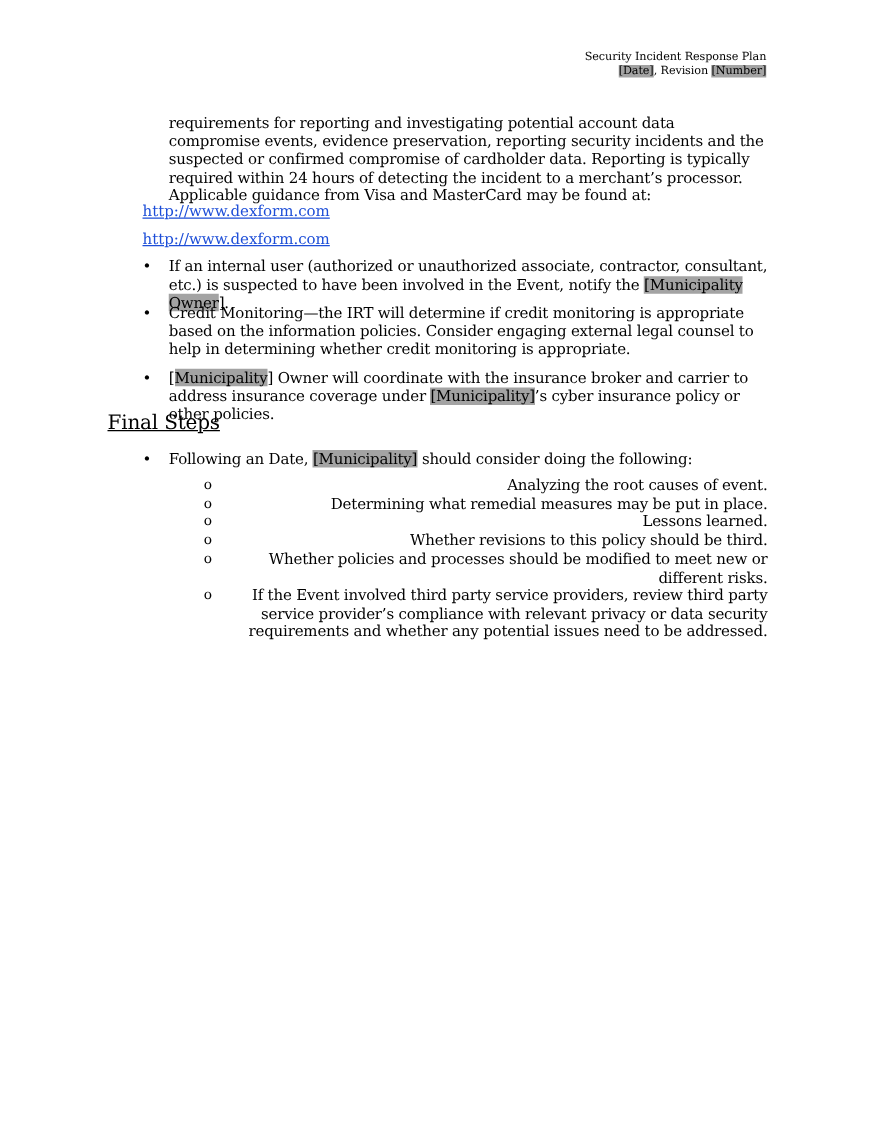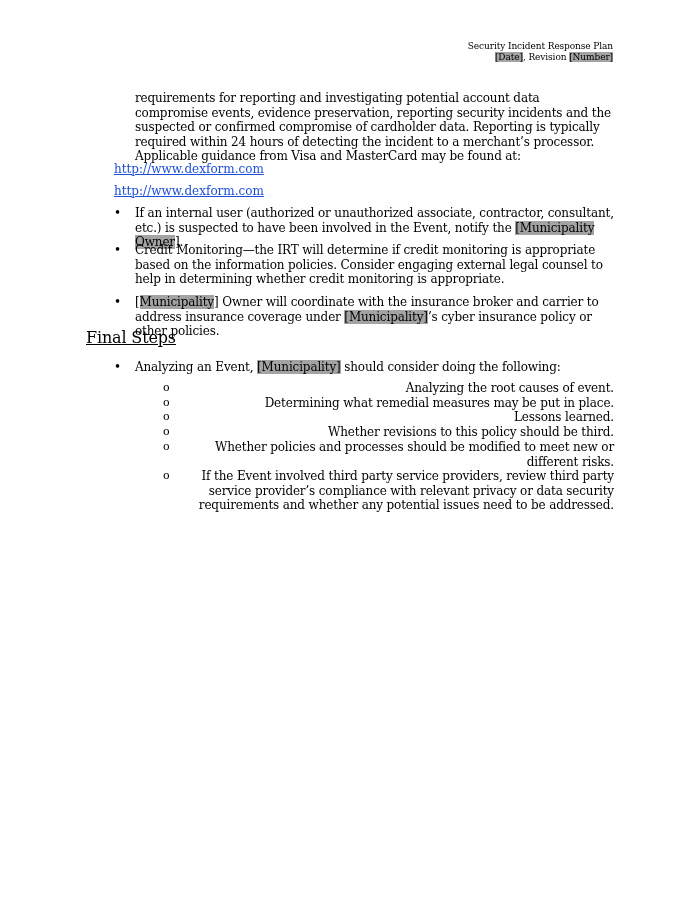--- a/index.html
+++ b/index.html
@@ -72,21 +72,21 @@
 
   <div class="bullet b3 body-text">
     <span class="dot">•</span>
     <div class="txt"><span>[</span><span class="hl">Municipality</span><span>] Owner will coordinate with the insurance broker and carrier to address insurance coverage under </span><span class="hl">[Municipality]</span><span>’s cyber insurance policy or other policies.</span></div>
   </div>
 
   <div class="section-title body-text">Final Steps</div>
 
   <div class="bullet b4 body-text">
     <span class="dot">•</span>
-    <div class="txt"><span>Analyzing an Event, </span><span class="hl">[Municipality]</span><span> should consider doing the following:</span></div>
+    <div class="txt"><span>Following an Date, </span><span class="hl">[Municipality]</span><span> should consider doing the following:</span></div>
   </div>
 
   <div class="sub s1 body-text">
     <span class="circ">o</span>
     <div class="txt">Analyzing the root causes of event.</div>
   </div>
   <div class="sub s2 body-text">
     <span class="circ">o</span>
     <div class="txt">Determining what remedial measures may be put in place.</div>
   </div>

